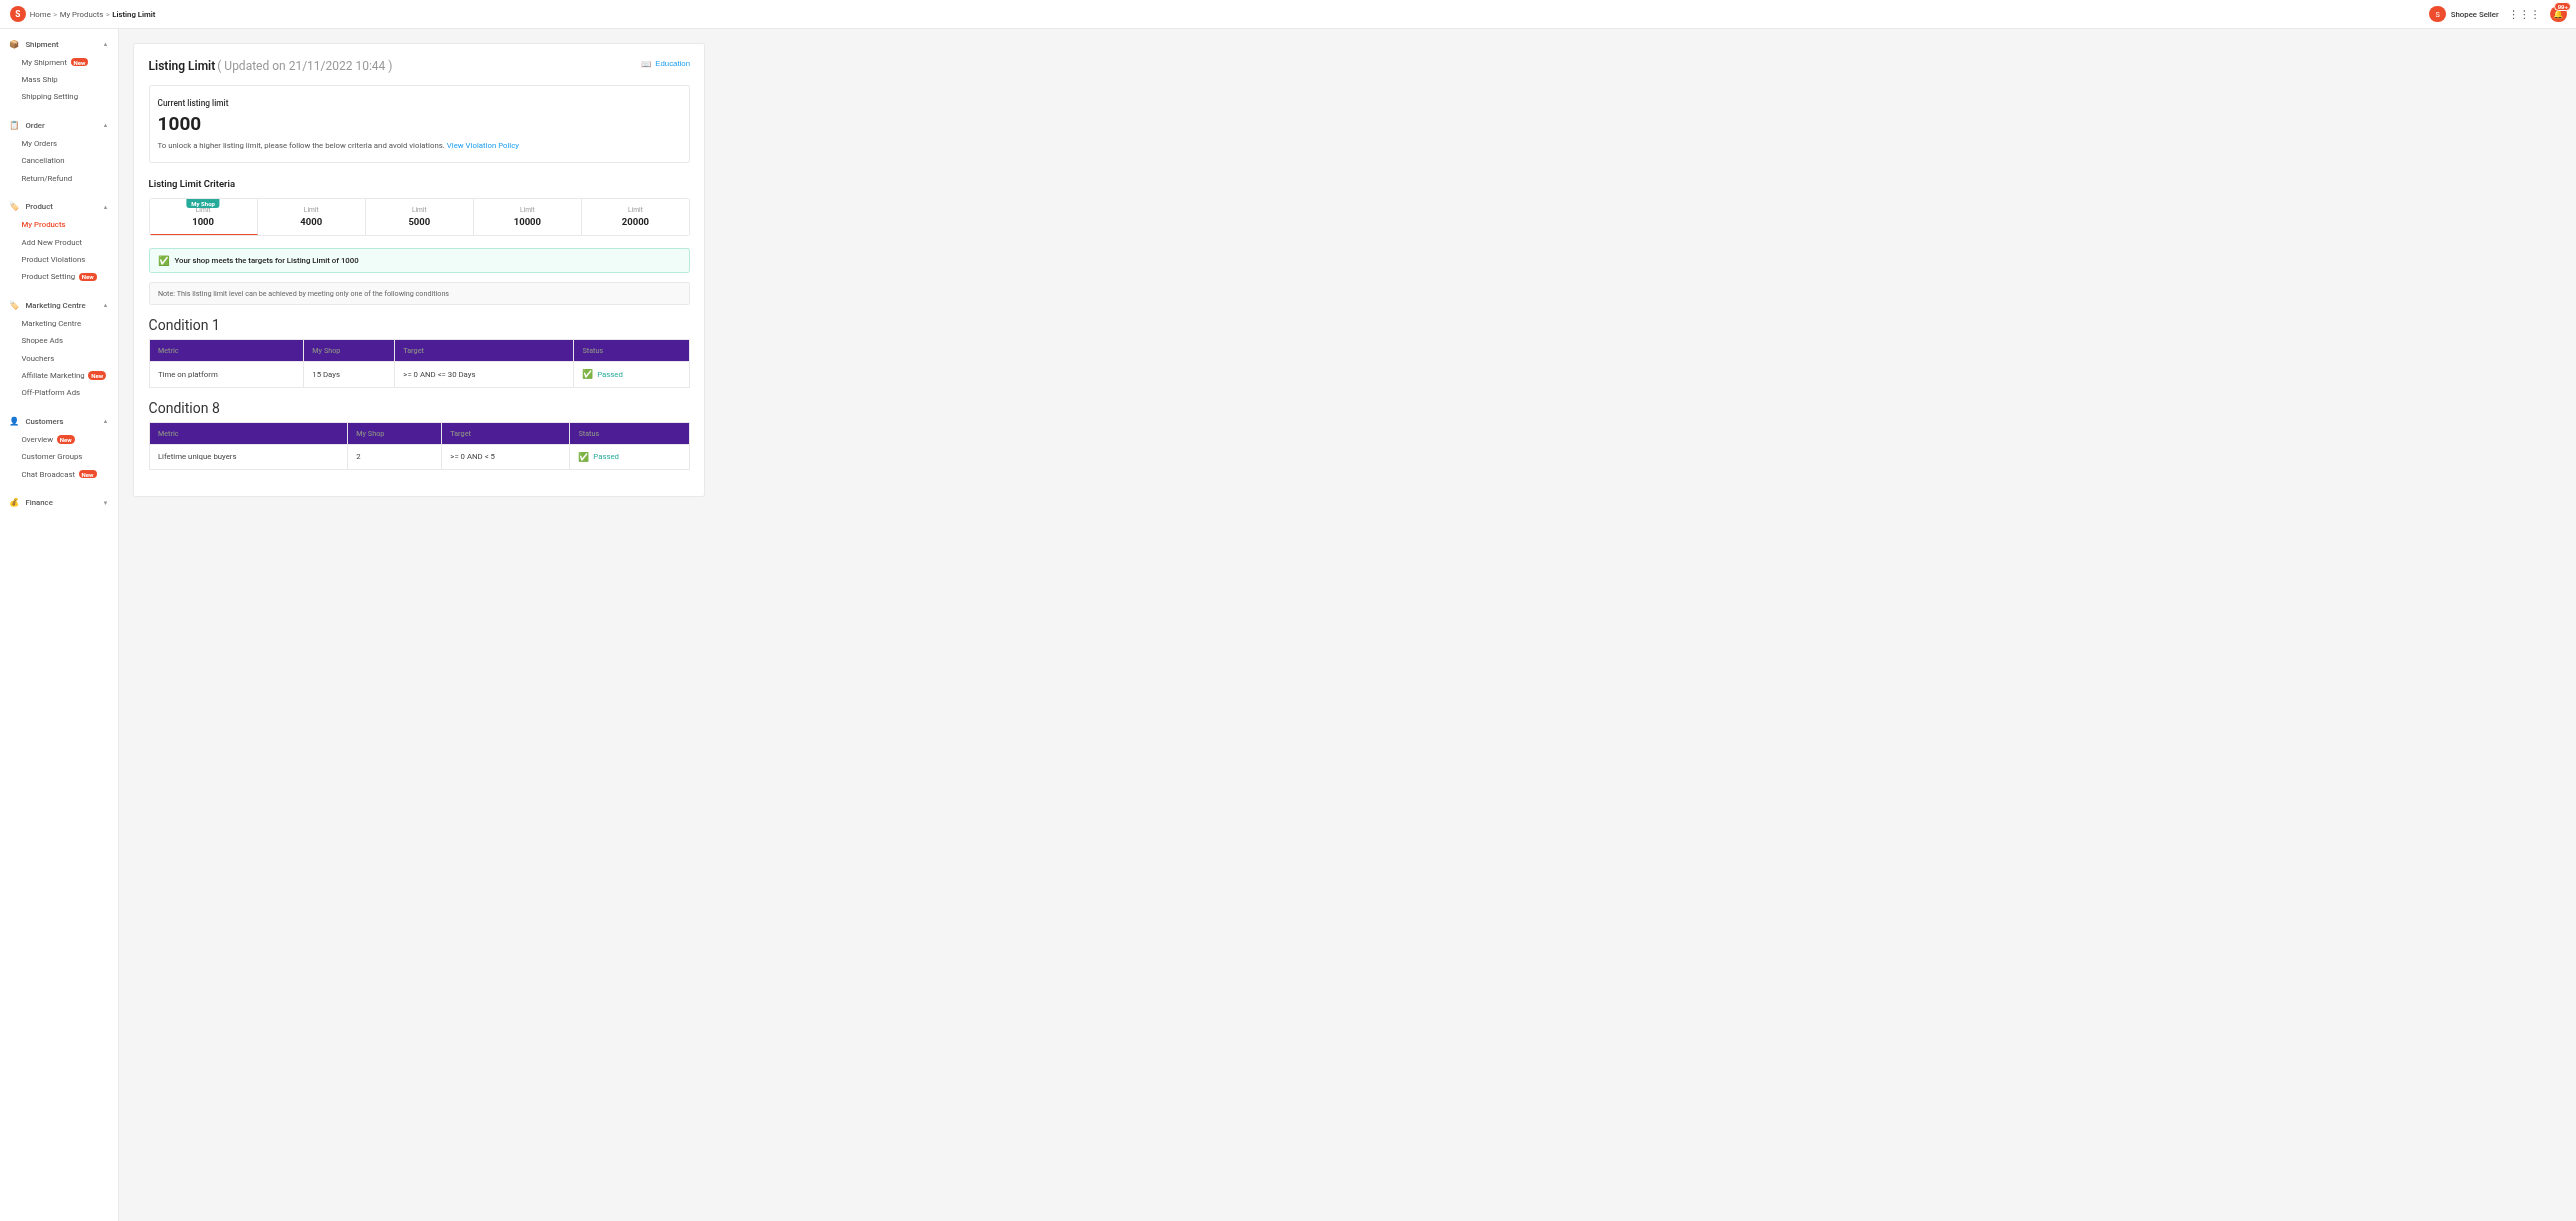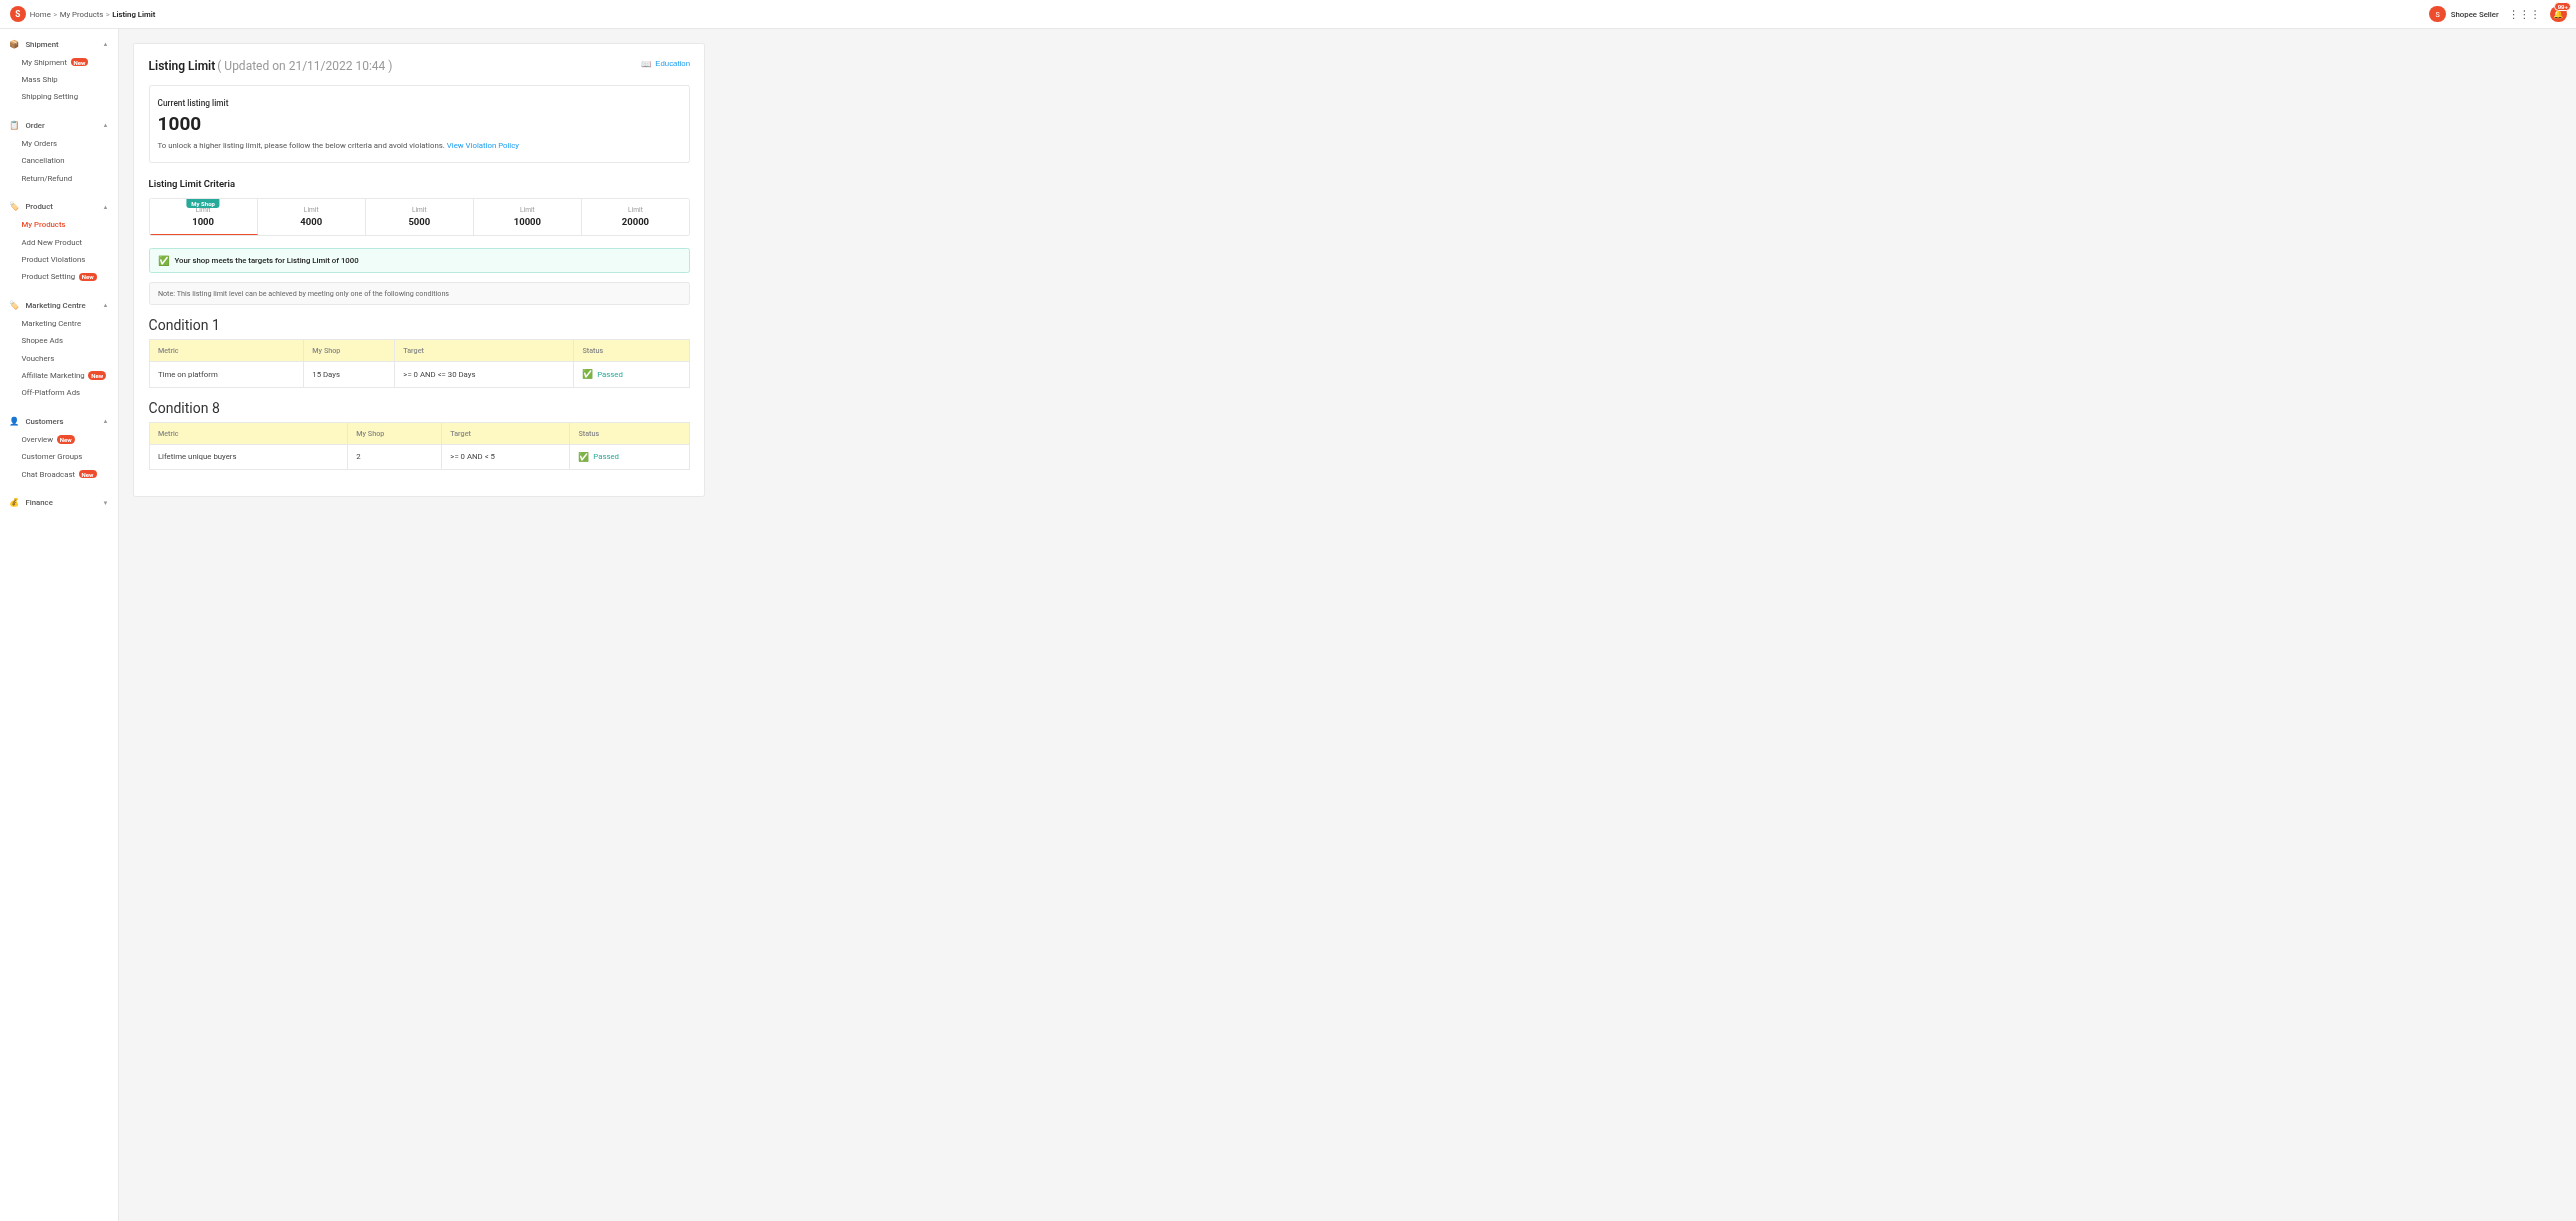--- a/index.html
+++ b/index.html
@@ -120,21 +120,21 @@
     
     .note-box {
       background: #f9f9f9; border: 0.6px solid #e8e8e8; border-radius: 2.4px;
       padding: 6px 8.3px; margin-bottom: 12px; font-size: 7.2px; color: #666;
     }
 
     
     .condition-label { font-size: 14px; font-weight: 400; color: #333; margin-bottom: 6px; }
     .condition-table { width: 100%; border-collapse: collapse; margin-bottom: 12px; }
     .condition-table th {
-      background: #fef9c3; padding: 6px 8.3px; text-align: left;
+      background: #4c1d95; padding: 6px 8.3px; text-align: left;
       font-size: 7.2px; color: #888; font-weight: 500; border: 0.6px solid #e8e8e8;
     }
     .condition-table td {
       padding: 7.2px 8.3px; border: 0.6px solid #e8e8e8; font-size: 7.8px; color: #444;
     }
     .status-passed { display: flex; align-items: center; gap: 3.6px; color: #26aa99; font-size: 7.8px; }
     .status-passed .check-icon { font-size: 9px; }
   </style>
 </head>
 <body>

